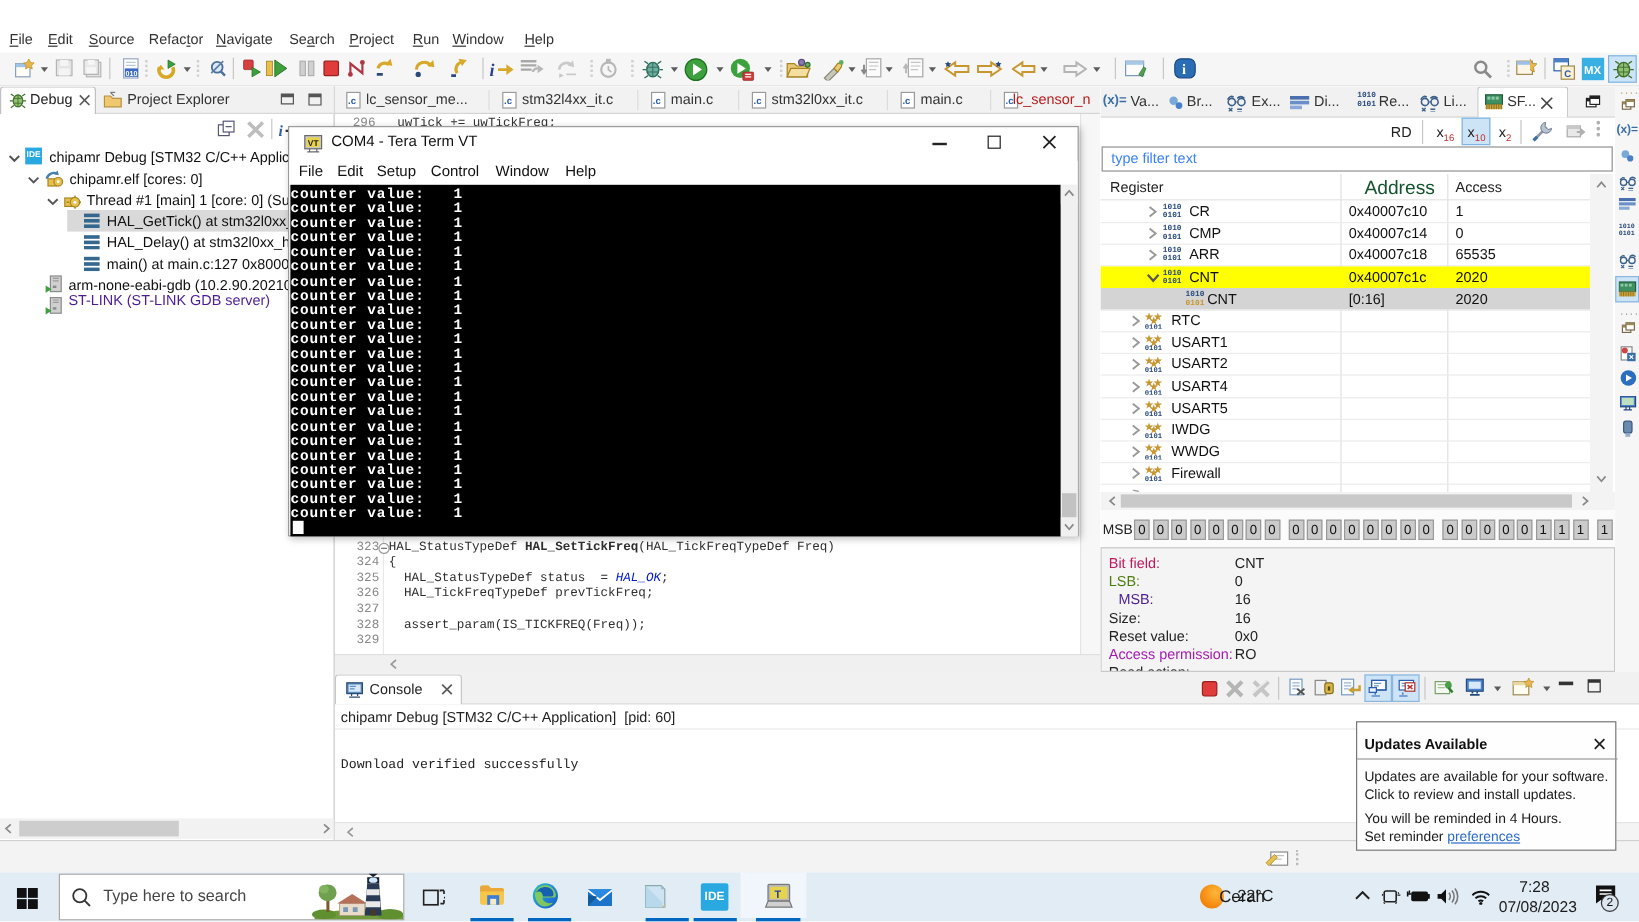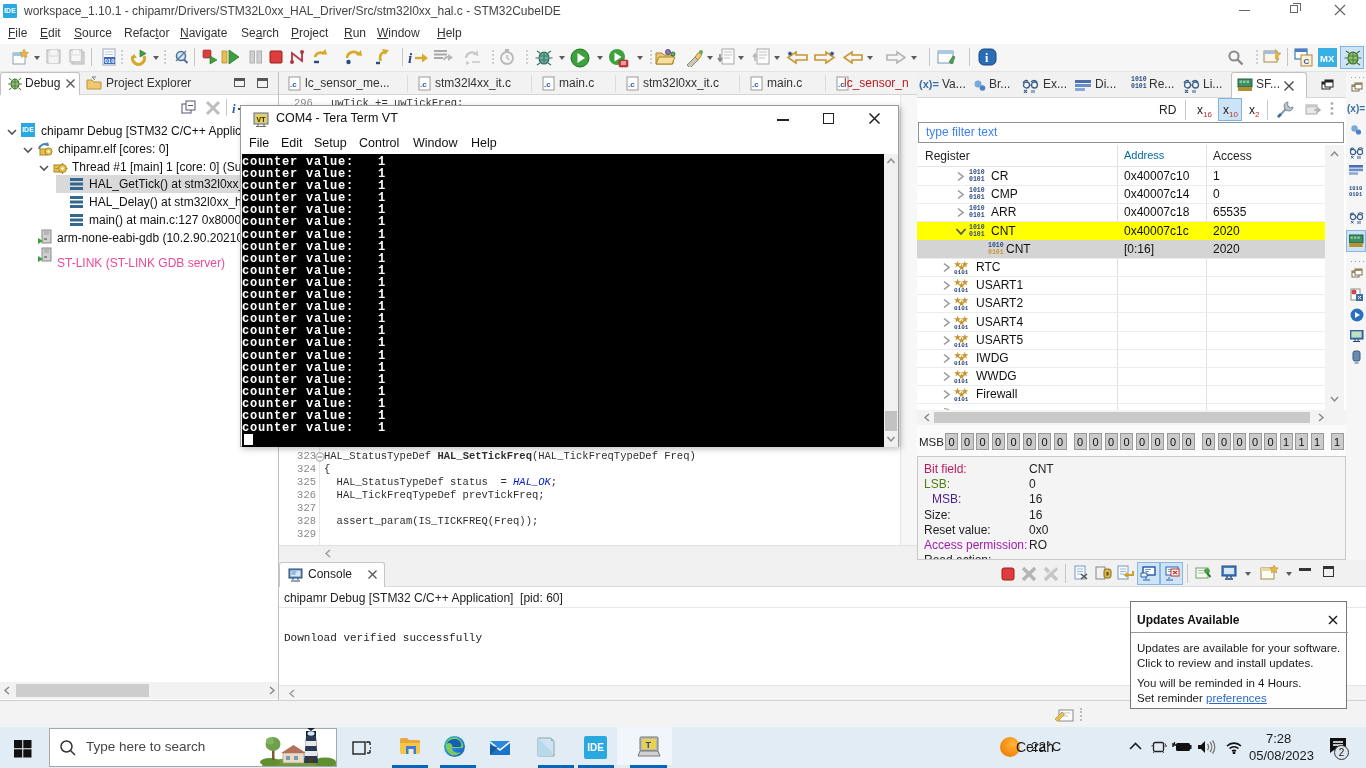--- a/index.html
+++ b/index.html
@@ -5,30 +5,20 @@
 html,body{width:1366px;height:768px;overflow:hidden;font-family:"Liberation Sans",sans-serif;background:#fff}
 .abs{position:absolute}
 #stage{position:relative;width:1366px;height:768px;background:#fff}
 .sep{width:1px;background:#c6c6c6}
 .mono{font-family:"Liberation Mono",monospace}
 .caret{width:0;height:0;border-left:3px solid transparent;border-right:3px solid transparent;border-top:4px solid #5c5c5c}
 </style></head>
 <body>
 <div id="stage">
 
-<div class="abs" style="left:0;top:0;width:1366px;height:22px;background:#ffffff">
-  <div class="abs" style="left:3px;top:4px;width:14px;height:14px;background:#2aa8e0;color:#fff;font-size:7px;font-weight:bold;text-align:center;line-height:14px;border-radius:1px">IDE</div>
-  <div class="abs" style="left:24px;top:4px;font-size:12px;color:#444444">workspace_1.10.1 - chipamr/Drivers/STM32L0xx_HAL_Driver/Src/stm32l0xx_hal.c - STM32CubeIDE</div>
-  <div class="abs" style="left:1239px;top:10px;width:11px;height:1px;background:#666"></div>
-  <div class="abs" style="left:1290px;top:5px;width:8px;height:8px;border:1px solid #666"></div>
-  <div class="abs" style="left:1293px;top:3px;width:8px;height:8px;border-top:1px solid #666;border-right:1px solid #666"></div>
-  <svg class="abs" style="left:1334px;top:4px" width="12" height="12">
-        <path d="M1 1 L11 11 M11 1 L1 11" stroke="#666" stroke-width="1.2"></path>
-      </svg>
-</div>
 
 <div class="abs" style="left:0;top:22px;width:1366px;height:22px;background:#ffffff;font-size:12px;color:#333">
   <span class="abs" style="left:8px;top:4px"><u>F</u>ile</span>
   <span class="abs" style="left:40px;top:4px"><u>E</u>dit</span>
   <span class="abs" style="left:74px;top:4px"><u>S</u>ource</span>
   <span class="abs" style="left:124px;top:4px">Refac<u>t</u>or</span>
   <span class="abs" style="left:180px;top:4px"><u>N</u>avigate</span>
   <span class="abs" style="left:241px;top:4px">Se<u>a</u>rch</span>
   <span class="abs" style="left:291px;top:4px"><u>P</u>roject</span>
   <span class="abs" style="left:344px;top:4px"><u>R</u>un</span>
@@ -349,21 +339,21 @@
         <rect x="7" y="9" width="3" height="2" fill="#8a8a8a"></rect>
         <path d="M1 9 l5 3 -5 3z" fill="#3d9f3d"></path>
       </svg>
   <span class="abs" style="left:57px;top:159px;font-size:12px;color:#111">arm-none-eabi-gdb (10.2.90.20210</span>
   <svg class="abs" style="left:37px;top:175px" width="16" height="16">
         <rect x="5" y="1" width="9" height="13" fill="#d0d0d0" stroke="#8a8a8a"></rect>
         <path d="M7 3 h5 M7 5 h5" stroke="#9a9a9a"></path>
         <rect x="7" y="9" width="3" height="2" fill="#8a8a8a"></rect>
         <path d="M1 9 l5 3 -5 3z" fill="#3d9f3d"></path>
       </svg>
-  <span class="abs" style="left:57px;top:184px;font-size:12px;color:#ec4899">ST-LINK (ST-LINK GDB server)</span>
+  <span class="abs" style="left:57px;top:171px;font-size:12px;color:#4c1d95">ST-LINK (ST-LINK GDB server)</span>
 
   <div class="abs" style="left:0;top:610px;width:279px;height:17px;background:#f2f2f2">
     <svg class="abs" style="left:3px;top:4px" width="8" height="9">
           <path d="M6 1 L2 4.5 L6 8" fill="none" stroke="#888" stroke-width="1.4"></path>
         </svg>
     <div class="abs" style="left:16px;top:2px;width:133px;height:13px;background:#cdcdcd"></div>
     <svg class="abs" style="left:268px;top:4px" width="8" height="9">
           <path d="M2 1 L6 4.5 L2 8" fill="none" stroke="#888" stroke-width="1.4"></path>
         </svg>
   </div>
@@ -507,21 +497,21 @@
         <rect x="1" y="4" width="11" height="9" fill="#e8e8e8" stroke="#aaa"></rect>
         <rect x="1" y="4" width="11" height="2.5" fill="#c8c8c8"></rect>
         <path d="M9 9 l6 0 M12 6.5 l3 2.5 -3 2.5" fill="none" stroke="#b0b0b0" stroke-width="1.6"></path>
       </svg>
   <div class="abs" style="left:413px;top:29px;width:4px;height:16px;color:#b0b0b0;font-size:11px;line-height:5px">•<br>•<br>•</div>
 
   <div class="abs" style="left:1px;top:50px;width:426px;height:21px;background:#fff;border:1px solid #919191"></div>
   <span class="abs" style="left:9px;top:53px;font-size:12px;color:#3b82f6">type filter text</span>
 
   <span class="abs" style="left:8px;top:77px;font-size:12px;color:#222">Register</span>
-  <span class="abs" style="left:207px;top:77px;font-size:11px;color:#0369a1">Address</span>
+  <span class="abs" style="left:220px;top:77px;font-size:16px;color:#14532d">Address</span>
   <span class="abs" style="left:296px;top:77px;font-size:12px;color:#222">Access</span>
   <div class="abs" style="left:200px;top:73px;width:1px;height:265px;background:#e0e0e0"></div>
   <div class="abs" style="left:289px;top:73px;width:1px;height:265px;background:#e0e0e0"></div>
   <div class="abs" style="left:0;top:94px;width:408px;height:1px;background:#e4e4e4"></div>
 
   <div id="sfrrows">
   <div class="abs" style="left:0;top:113px;width:408px;height:1px;background:#ececec"></div>
   <svg class="abs" style="left:38px;top:99px" width="11" height="11">
           <path d="M3 1.5 L8 5.5 L3 9.5" fill="none" stroke="#999" stroke-width="1.6"></path>
         </svg>
@@ -1076,20 +1066,20 @@
       </svg>
   <svg class="abs" style="left:1197px;top:12px" width="19" height="16">
         <path d="M1 6 h3 l4 -4 v12 l-4 -4 h-3z" fill="#111"></path>
         <path d="M10.5 5 a5 5 0 0 1 0 6 M13 3 a8 8 0 0 1 0 10 M15.5 1.5 a10.5 10.5 0 0 1 0 13" fill="none" stroke="#777" stroke-width="1.3"></path>
       </svg>
   <svg class="abs" style="left:1225px;top:13px" width="18" height="14">
         <path d="M2 6 a10 10 0 0 1 14 0 M4.5 8.5 a7 7 0 0 1 9 0 M7 11 a4 4 0 0 1 4 0" fill="none" stroke="#111" stroke-width="1.6"></path>
         <circle cx="9" cy="13" r="1.4" fill="#111"></circle>
       </svg>
   <span class="abs" style="left:1266px;top:4px;font-size:13px;color:#1a1a1a">7:28</span>
-  <span class="abs" style="left:1249px;top:21px;font-size:13px;color:#1a1a1a">05/08/2023</span>
+  <span class="abs" style="left:1249px;top:21px;font-size:13px;color:#1a1a1a">07/08/2023</span>
   <svg class="abs" style="left:1329px;top:10px" width="19" height="17">
         <path d="M1 1 h16 v12 h-12 l-4 3z" fill="#111"></path>
         <path d="M4 5 h10 M4 8 h10" stroke="#fff" stroke-width="1.3"></path>
       </svg>
   <div class="abs" style="left:1334px;top:18px;width:15px;height:15px;border-radius:50%;background:#dde6ee;border:1.5px solid #333;font-size:10px;color:#111;text-align:center;line-height:14px">2</div>
 </div>
 
 </div>
 </body></html>

